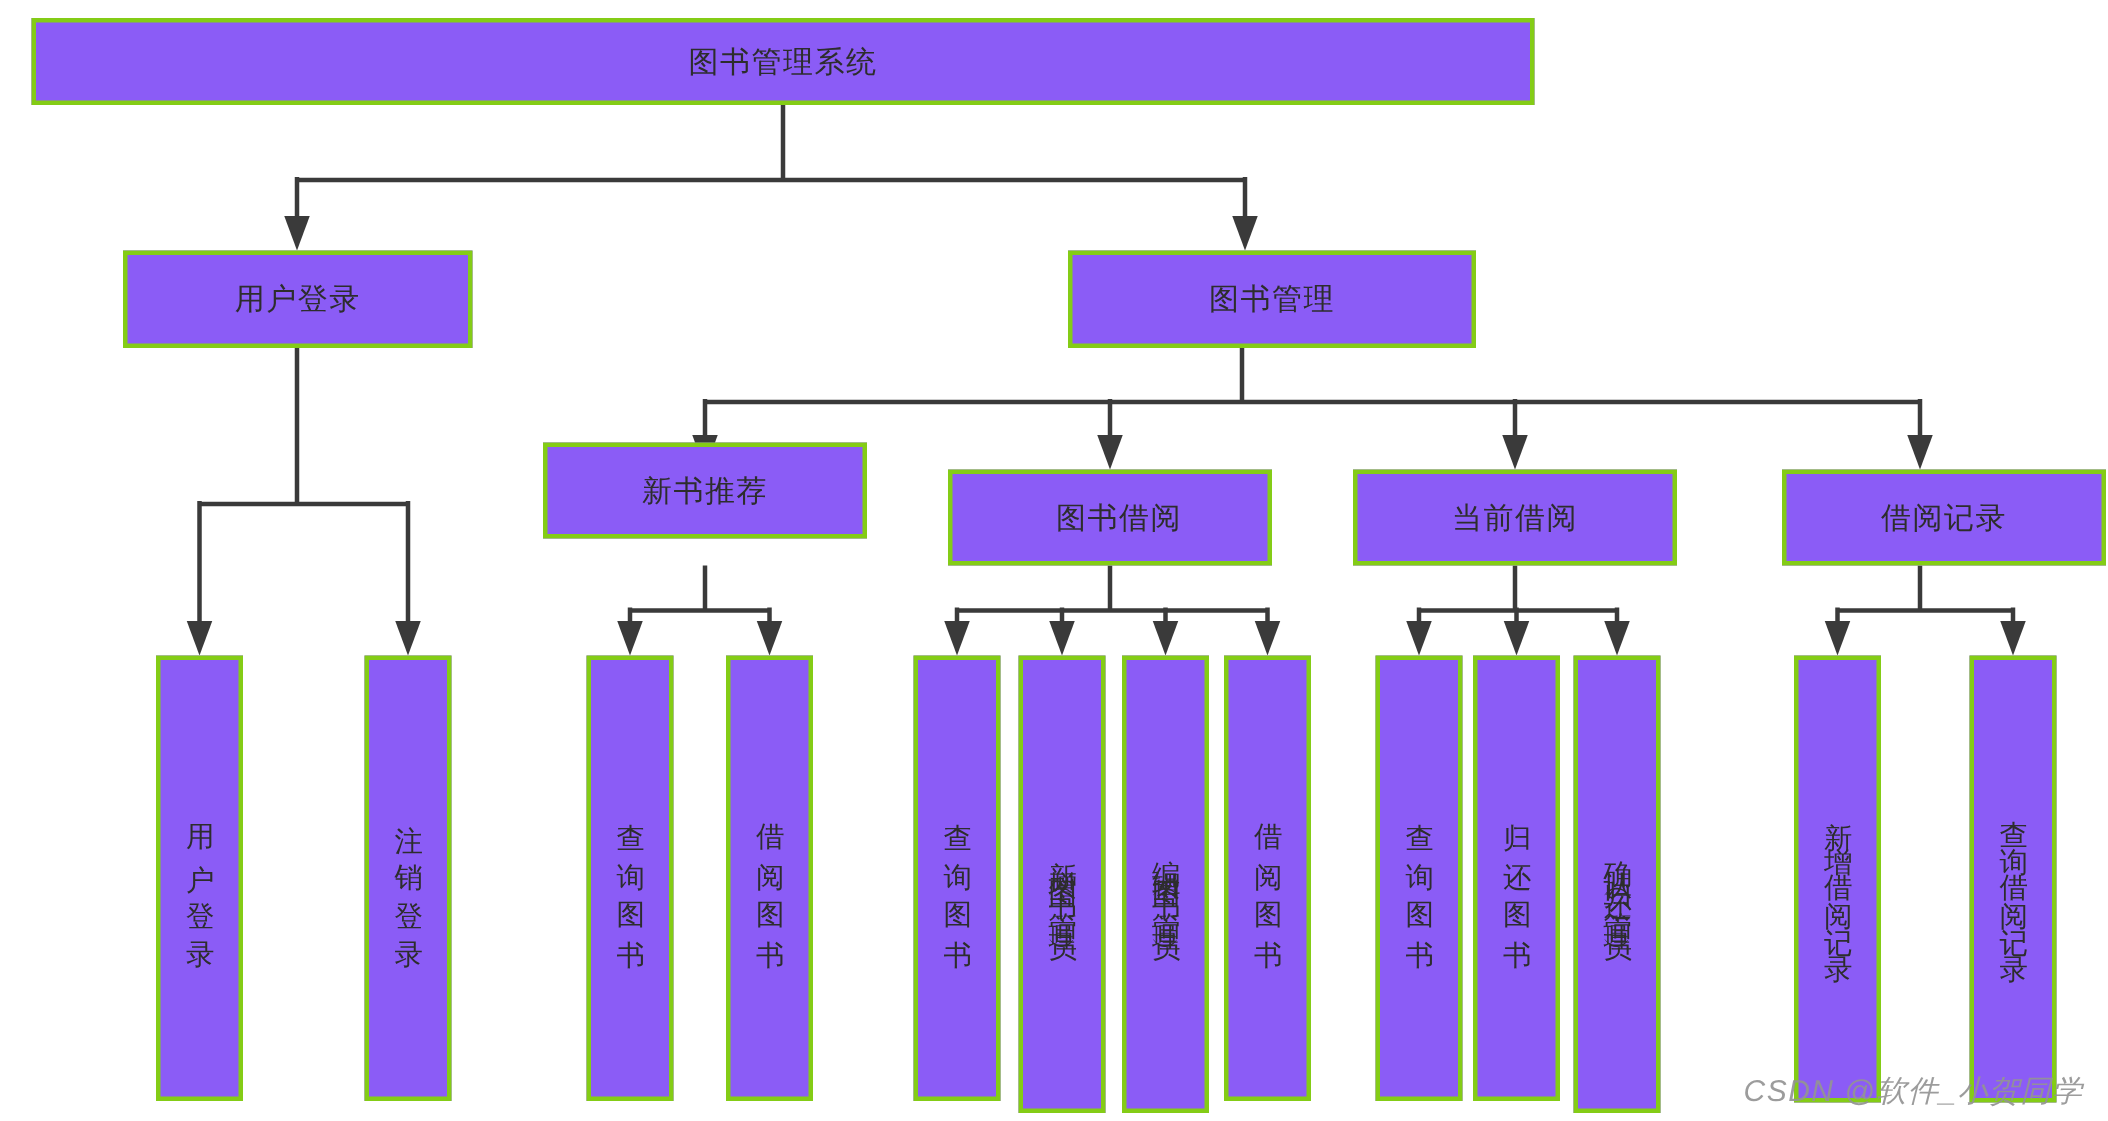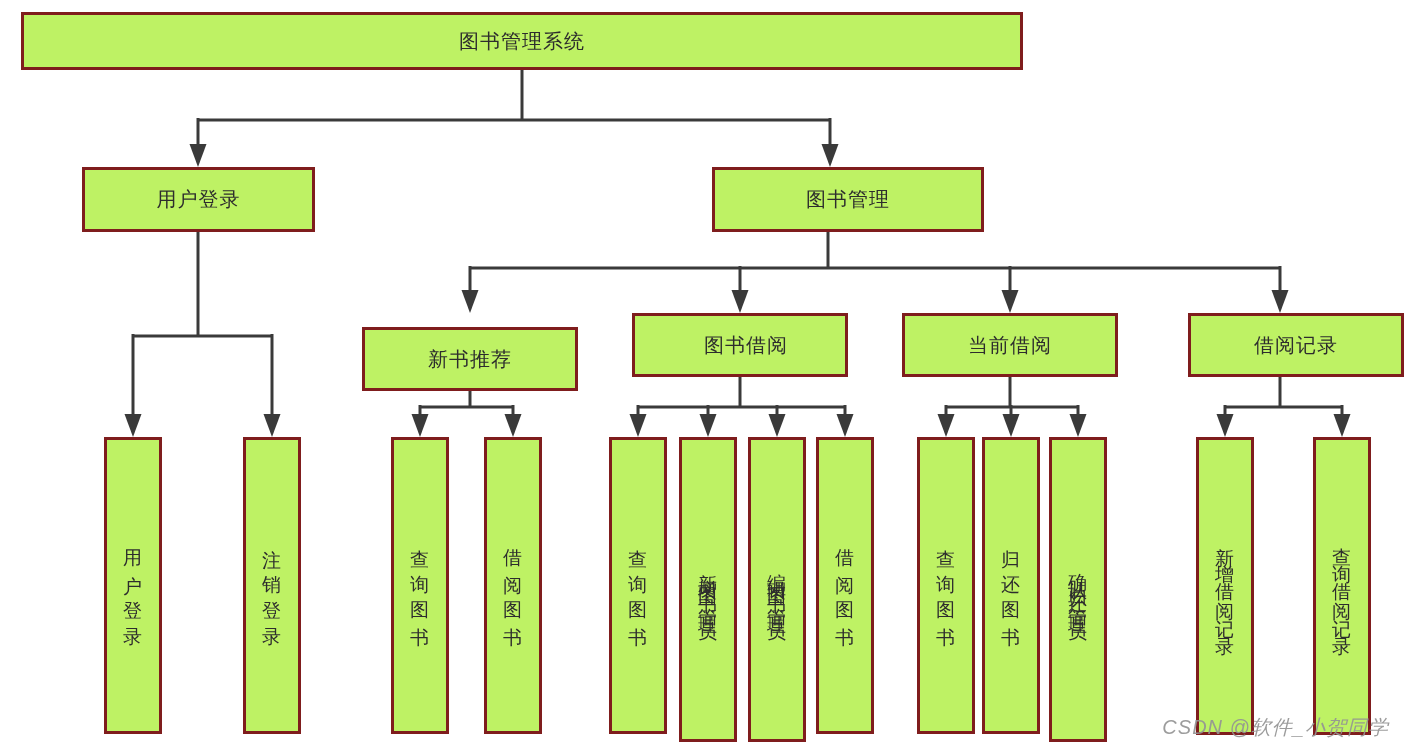--- a/index.html
+++ b/index.html
@@ -7,22 +7,22 @@
     position:relative;
     width:1405px; height:747px;
     background:#ffffff;
     font-family:"Liberation Sans","DejaVu Sans",sans-serif;
     overflow:hidden;
   }
   #connectors { position:absolute; left:0; top:0; width:1405px; height:747px; }
   .node {
     position:absolute;
     box-sizing:border-box;
-    border:3px solid #7f1d1d;
-    background:#bef264;
+    border:3px solid #84cc16;
+    background:#8b5cf6;
     display:flex; align-items:center; justify-content:center;
     color:#2d2d2d;
     z-index:2;
   }
   .h-node { font-size:20px; letter-spacing:1px; }
   .leaf {
     width:58px;
   }
   .v-text {
     writing-mode:vertical-lr;
@@ -113,21 +113,21 @@
     <span>图书管理系统</span>
   </div>
 
   <div class="node h-node" style="left:82px; top:167px; width:233px; height:65px;">
     <span>用户登录</span>
   </div>
   <div class="node h-node" style="left:712px; top:167px; width:272px; height:65px;">
     <span>图书管理</span>
   </div>
 
-  <div class="node h-node" style="left:362px; top:327px; width:216px; height:64px;">
+  <div class="node h-node" style="left:362px; top:295px; width:216px; height:64px;">
     <span>新书推荐</span>
   </div>
   <div class="node h-node" style="left:632px; top:313px; width:216px; height:64px;padding-left:12px;">
     <span>图书借阅</span>
   </div>
   <div class="node h-node" style="left:902px; top:313px; width:216px; height:64px;">
     <span>当前借阅</span>
   </div>
   <div class="node h-node" style="left:1188px; top:313px; width:216px; height:64px;">
     <span>借阅记录</span>

